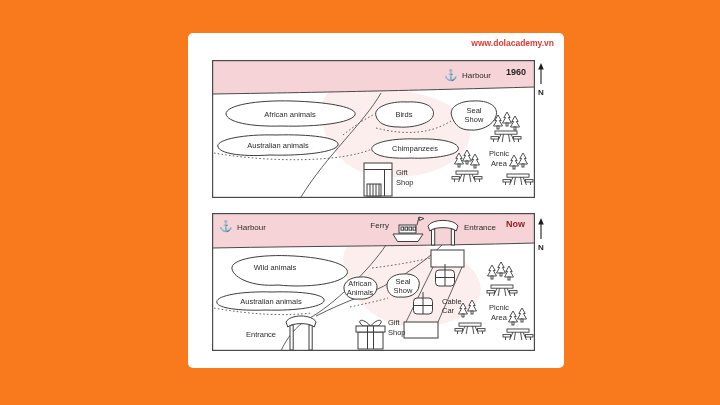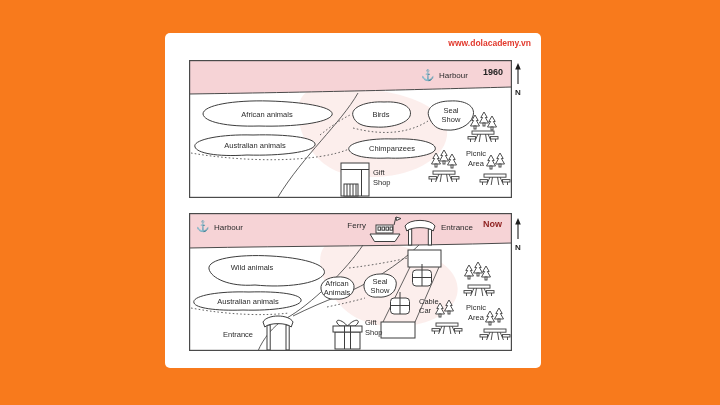--- a/index.html
+++ b/index.html
@@ -3,21 +3,21 @@
 <meta charset="utf-8">
 <style>
   html,body{margin:0;padding:0;}
   body{
     width:720px;height:405px;overflow:hidden;
     background:#F87A1C;
     font-family:"Liberation Sans",sans-serif;
     position:relative;
   }
   .card{
-    position:absolute;left:165px;top:33px;width:376px;height:335px;
+    position:absolute;left:188px;top:33px;width:376px;height:335px;
     background:#FFFFFF;border-radius:5px;
   }
   svg{display:block;}
   svg text{font-family:"Liberation Sans",sans-serif;fill:#2B2B2B;}
   .lbl{font-size:7.5px;}
   .band-lbl{font-size:8px;}
   .year{font-size:9px;font-weight:bold;fill:#1F1F1F;}
   .now{font-size:9px;font-weight:bold;fill:#8E1F1F;}
   .wm{font-size:8.5px;font-weight:bold;fill:#E23A2E;}
   .compass-n{font-size:8px;font-weight:bold;fill:#1F1F1F;}

